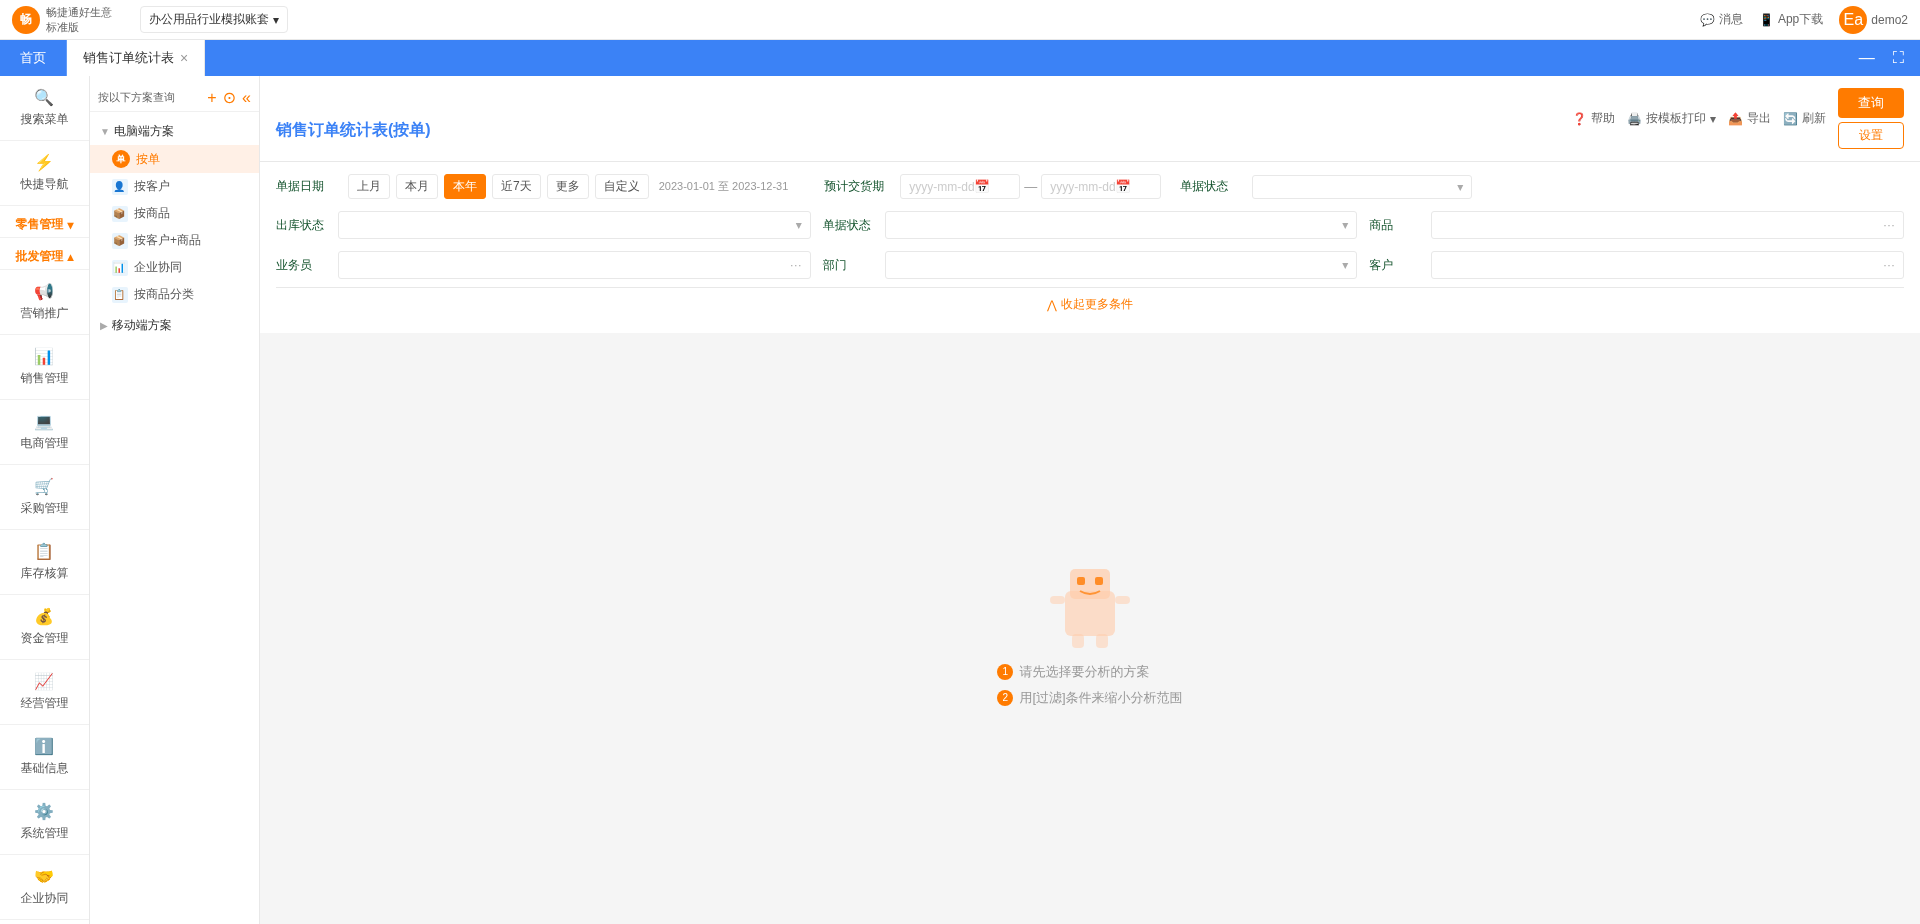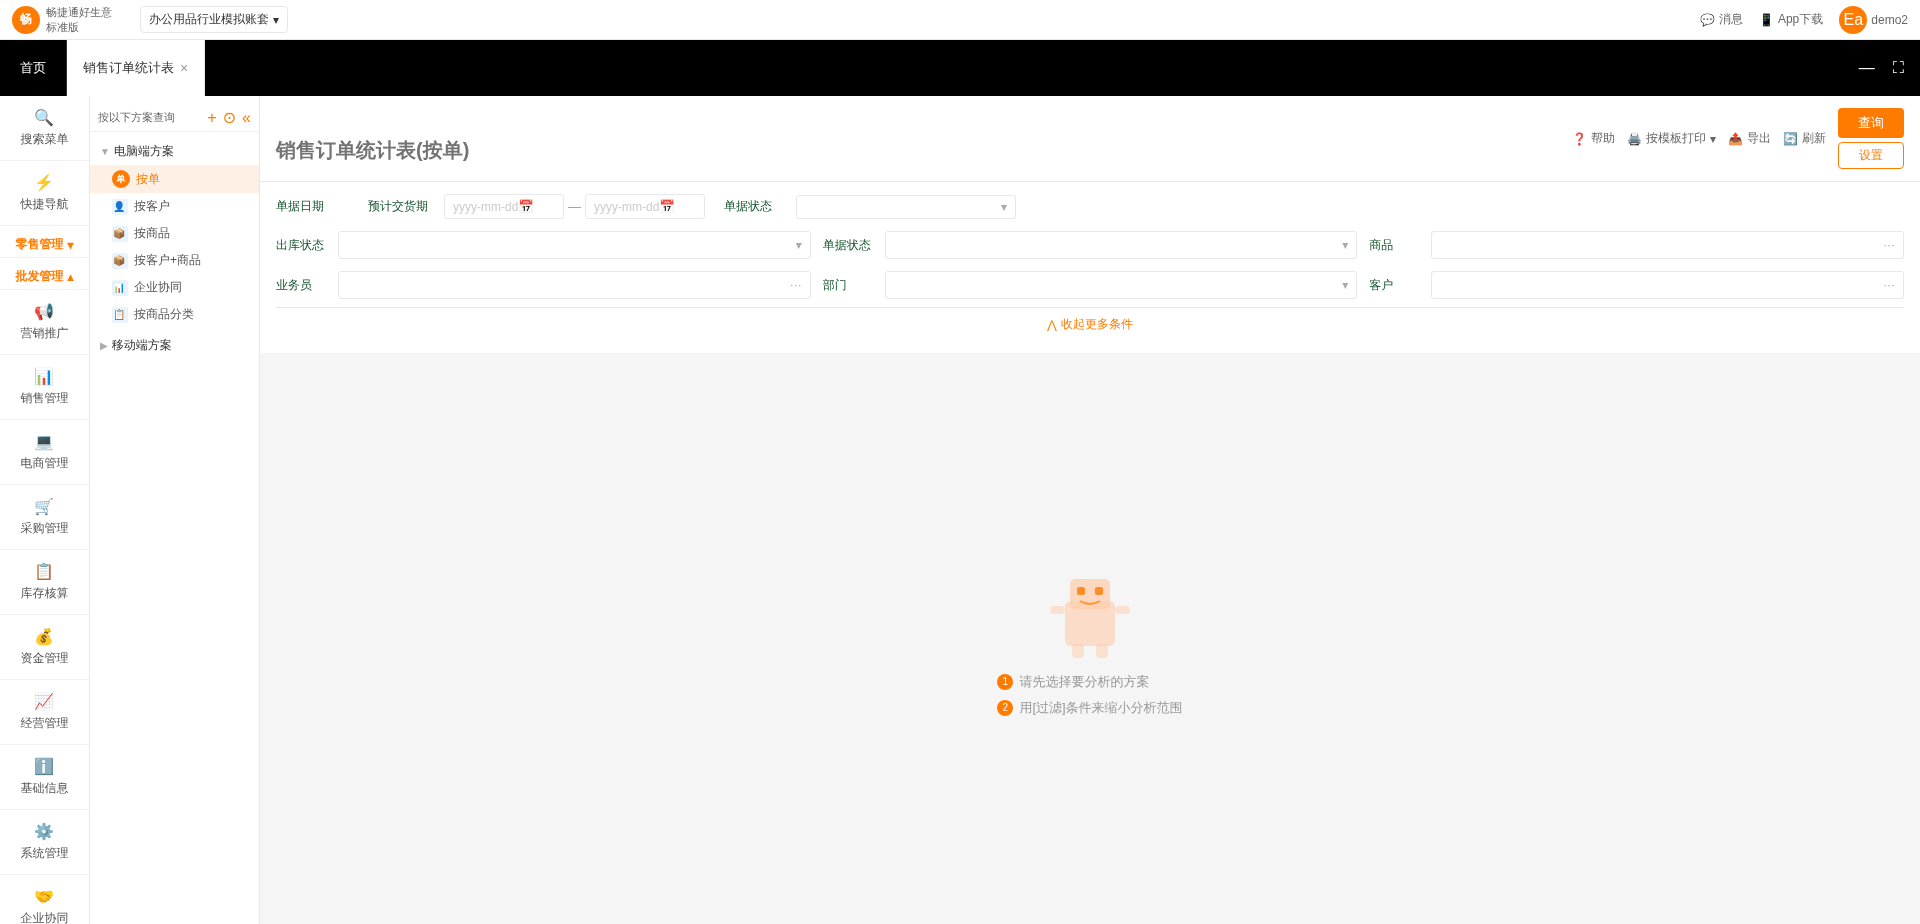--- a/index.html
+++ b/index.html
@@ -75,22 +75,22 @@
       background: #ff7b00;
       display: flex;
       align-items: center;
       justify-content: center;
       color: white;
       font-size: 16px;
     }
 
     
     .tab-bar {
-      height: 56px;
-      background: #000000;
+      height: 36px;
+      background: #3b82f6;
       display: flex;
       align-items: stretch;
       flex-shrink: 0;
     }
     .tab-home {
       padding: 0 20px;
       color: white;
       display: flex;
       align-items: center;
       font-size: 13px;
@@ -253,23 +253,23 @@
       border-bottom: 1px solid #e8e8e8;
       flex-shrink: 0;
     }
     .page-title-row {
       display: flex;
       align-items: center;
       justify-content: space-between;
       margin-bottom: 12px;
     }
     .page-title {
-      font-size: 20px;
+      font-size: 16px;
       font-weight: bold;
-      color: #737373;
+      color: #3b82f6;
       margin-top: 24px;
     }
     .page-actions {
       display: flex;
       align-items: center;
       gap: 12px;
       font-size: 12px;
     }
     .page-action-btn {
       display: flex;
@@ -638,20 +638,29 @@
               <button class="btn-secondary">设置</button>
             </div>
           </div>
         </div>
       </div>
 
       <div class="filter-area">
 
         <div class="filter-row">
           <span class="filter-label">单据日期</span>
+          <div class="date-quick-btns">
+            <button class="date-btn">上月</button>
+            <button class="date-btn">本月</button>
+            <button class="date-btn active">本年</button>
+            <button class="date-btn">近7天</button>
+            <button class="date-btn">更多</button>
+            <button class="date-btn">自定义</button>
+            <span class="date-range">2023-01-01 至 2023-12-31</span>
+          </div>
 
           <span class="filter-label" style="margin-left:20px;">预计交货期</span>
           <div class="filter-date-range">
             <div class="filter-date-input">
               <span style="color:#ccc;">yyyy-mm-dd</span>
               <span class="calendar-icon">📅</span>
             </div>
             <span style="color:#999;">—</span>
             <div class="filter-date-input">
               <span style="color:#ccc;">yyyy-mm-dd</span>

